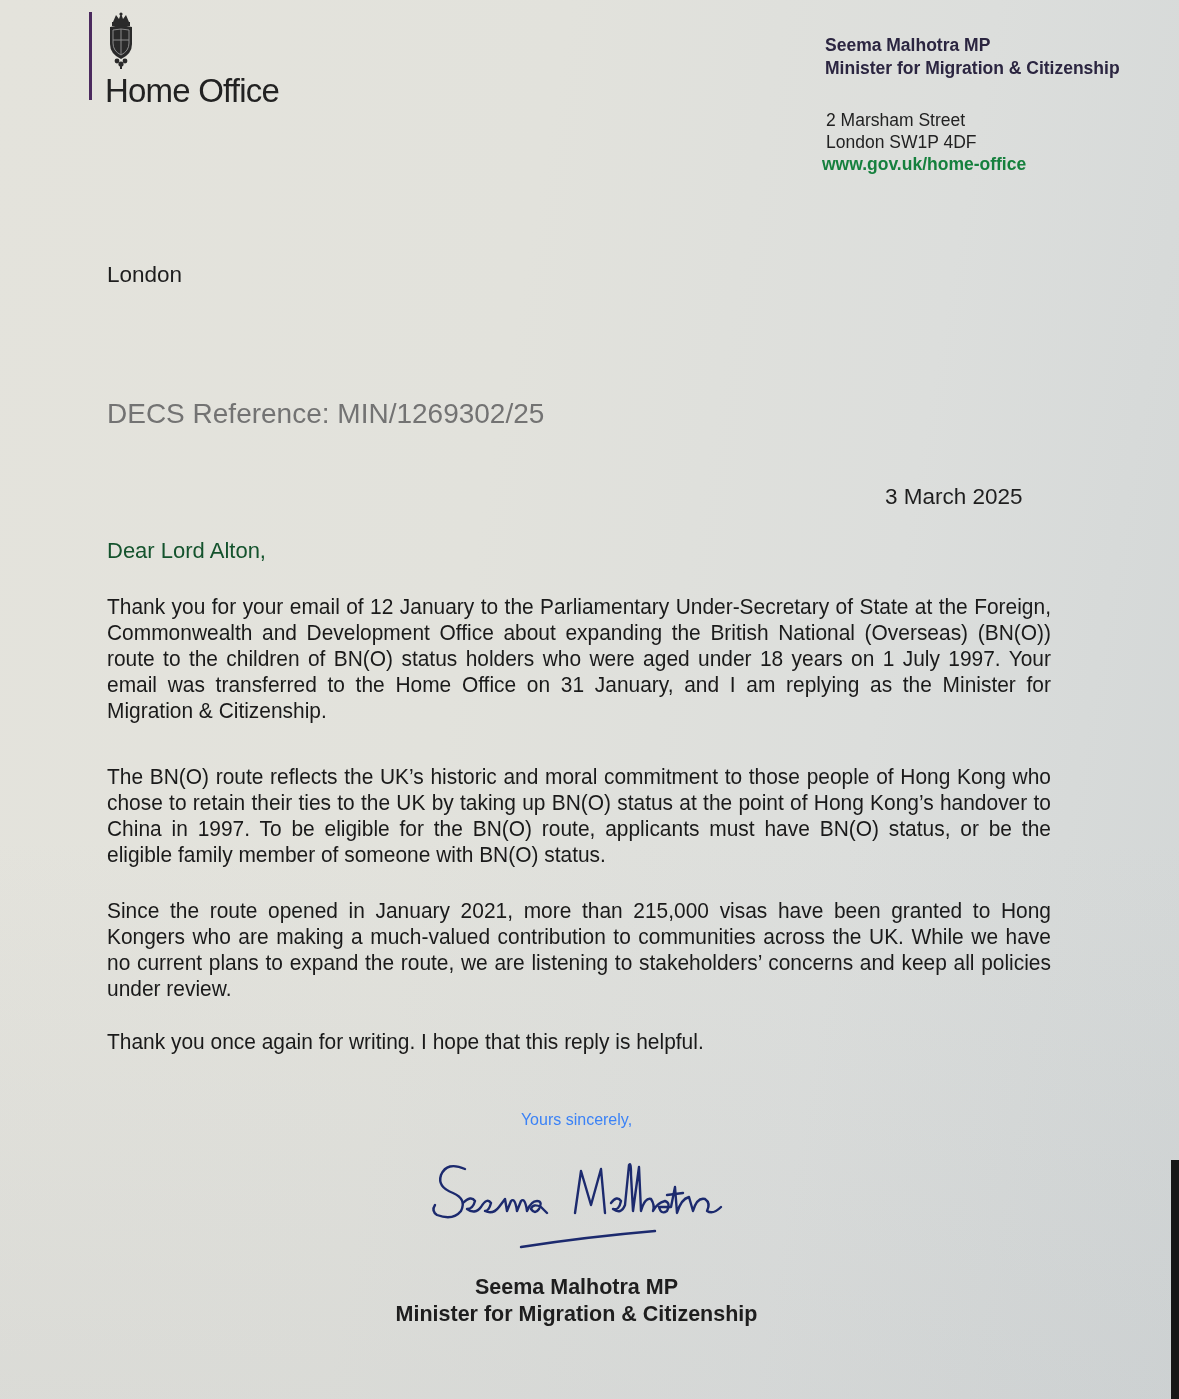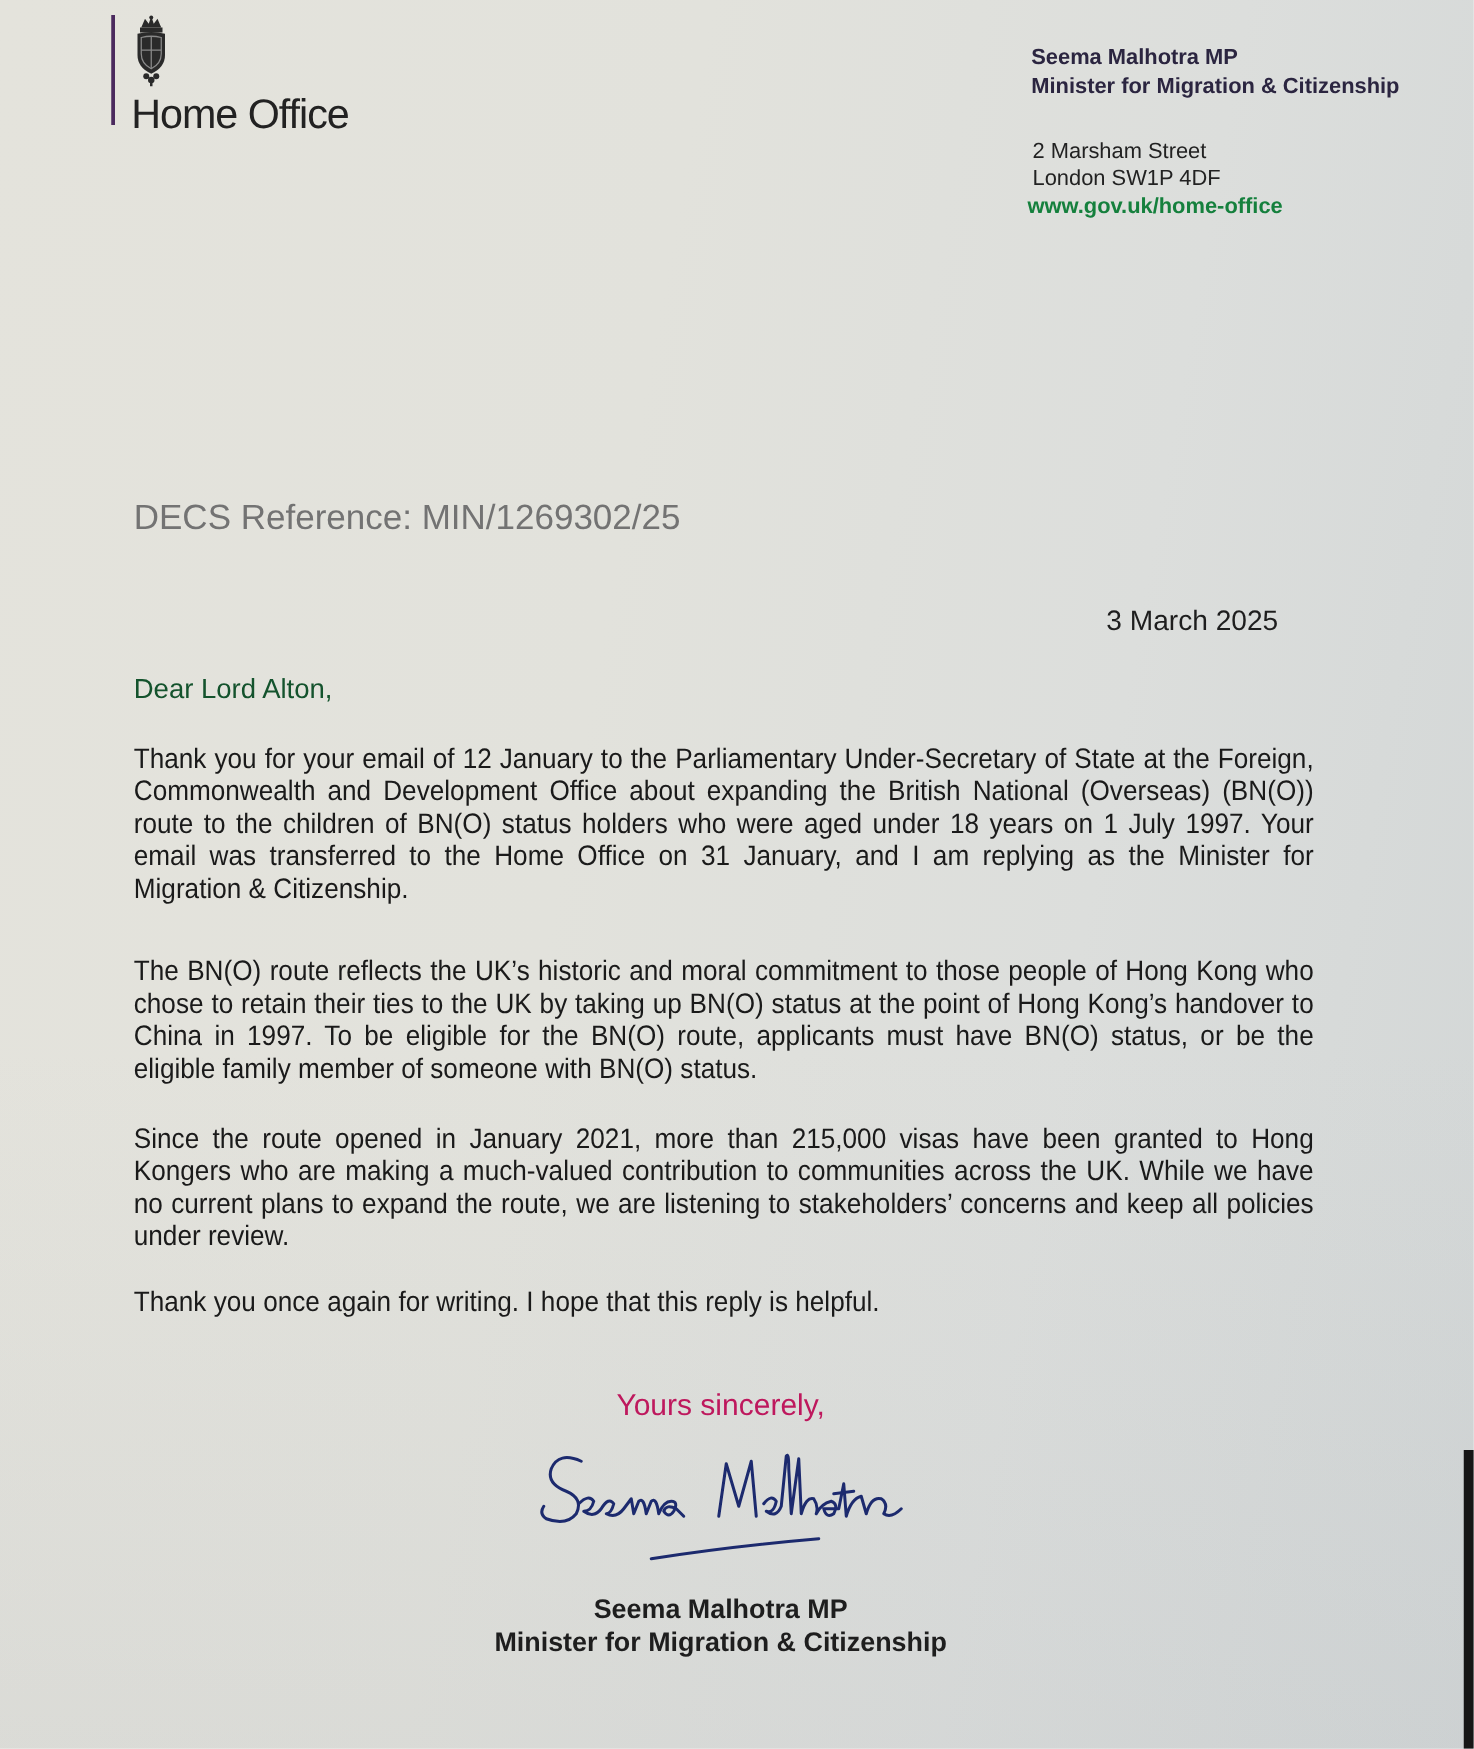--- a/index.html
+++ b/index.html
@@ -35,21 +35,21 @@
     .para {
       left:107px; width:944px; font-family:"Liberation Sans Narrow","Liberation Sans",sans-serif;
       font-size:22.5px; line-height:26px; text-align:justify; color:#1a1a1a;
       transform-origin:left top;
     }
     .p1 { top:594px; transform:scaleX(0.93); width:1015px; }
     .p2 { top:764px; transform:scaleX(0.93); width:1015px; }
     .p3 { top:898px; transform:scaleX(0.93); width:1015px; }
     .p4 { top:1029px; transform:scaleX(0.93); width:1015px; text-align:left; }
 
-    .closing { left:0; width:1153px; top:1111px; text-align:center; font-size:24px; color:#be185d; }
+    .closing { left:0; width:1153px; top:1111px; text-align:center; font-size:16px; color:#3b82f6; }
     .signature { left:425px; top:1155px; width:305px; height:100px; }
     .signer { left:0; width:1153px; top:1274px; text-align:center; font-weight:bold; font-size:21.5px; line-height:27px; color:#1e1e1e; }
   </style>
 </head>
 <body>
 
 <div class="page-shade"></div>
 <div class="edge-dark"></div>
 
 <div class="abs logo-bar"></div>
@@ -78,20 +78,21 @@
   <div>Seema Malhotra MP</div>
   <div>Minister for Migration &amp; Citizenship</div>
 </div>
 <div class="abs address">
   <div>2 Marsham Street</div>
   <div>London SW1P 4DF</div>
   <div class="web">www.gov.uk/home-office</div>
 </div>
 
 <div class="abs recipient">
+  <div>London</div>
 </div>
 
 <div class="abs ref">DECS Reference: MIN/1269302/25</div>
 <div class="abs date">3 March 2025</div>
 <div class="abs salutation">Dear Lord Alton,</div>
 
 <div class="abs para p1">Thank you for your email of 12 January to the Parliamentary Under-Secretary of State at the Foreign, Commonwealth and Development Office about expanding the British National (Overseas) (BN(O)) route to the children of BN(O) status holders who were aged under 18 years on 1 July 1997. Your email was transferred to the Home Office on 31 January, and I am replying as the Minister for Migration &amp; Citizenship.</div>
 <div class="abs para p2">The BN(O) route reflects the UK’s historic and moral commitment to those people of Hong Kong who chose to retain their ties to the UK by taking up BN(O) status at the point of Hong Kong’s handover to China in 1997.  To be eligible for the BN(O) route, applicants must have BN(O) status, or be the eligible family member of someone with BN(O) status.</div>
 <div class="abs para p3">Since the route opened in January 2021, more than 215,000 visas have been granted to Hong Kongers who are making a much-valued contribution to communities across the UK. While we have no current plans to expand the route, we are listening to stakeholders’ concerns and keep all policies under review.</div>
 <div class="abs para p4">Thank you once again for writing. I hope that this reply is helpful.</div>

